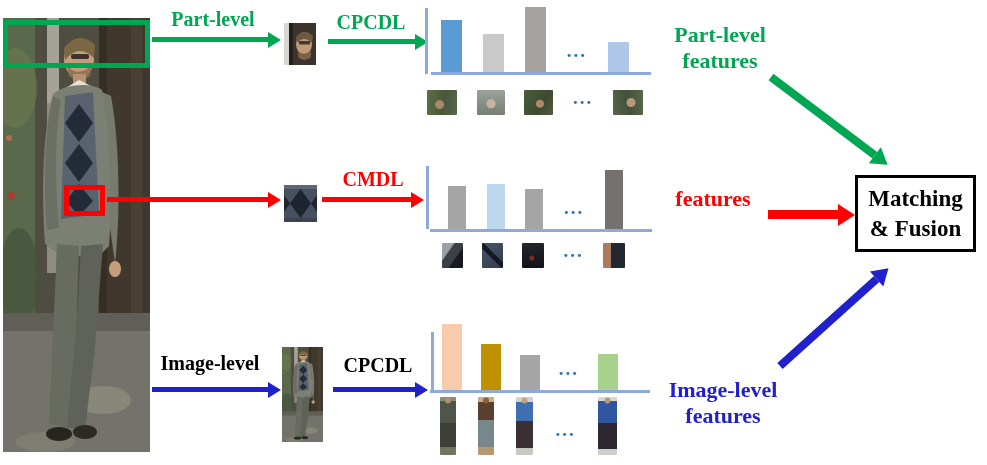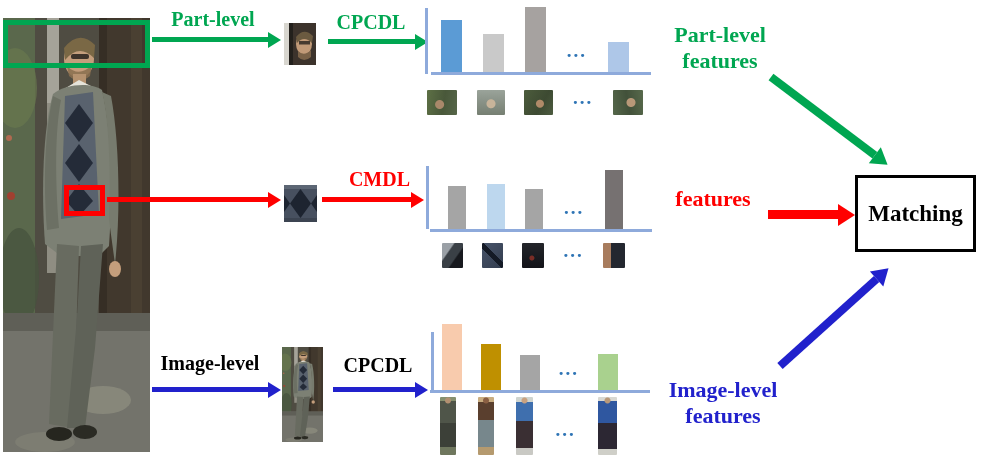--- a/index.html
+++ b/index.html
@@ -3,21 +3,21 @@
 <meta charset="utf-8">
 <style>
   html,body{margin:0;padding:0;background:#ffffff;}
   .stage{position:relative;width:987px;height:465px;background:#fff;overflow:hidden;
          font-family:"Liberation Serif",serif;}
   .abs{position:absolute;}
 
   
   .lbl{position:absolute;font-weight:bold;font-size:20px;text-align:center;white-space:nowrap;}
   .green{color:#00A651;}
-  .red{color:#FF0000;text-align:right;}
+  .red{color:#FF0000;}
   .blue{color:#2121CC;}
   .black{color:#000;}
   .featlbl{position:absolute;font-weight:bold;font-size:22px;line-height:1.18;text-align:center;}
   .featlbl span{display:block;}
 
   
   .arr{position:absolute;background:var(--c);height:var(--t,5px);transform-origin:left center;}
   .arr::after{content:"";position:absolute;left:100%;top:50%;transform:translateY(-50%);
     border-top:var(--hh,8px) solid transparent;border-bottom:var(--hh,8px) solid transparent;
     border-left:var(--hl,13px) solid var(--c);}
@@ -232,15 +232,16 @@
   <div class="arr" style="left:768px;top:210px;width:70px;--c:#FF0000;--t:9px;--hh:11px;--hl:17px;"></div>
 
   <div class="featlbl blue" style="left:652px;top:377px;width:142px;">
     <span>Image-level</span>
     <span>features</span>
   </div>
   <div class="arr" style="left:780px;top:362px;width:130px;--c:#2121CC;--t:8px;--hh:10px;--hl:16px;transform:rotate(-42deg);"></div>
 
   <div class="fusion">
     <span>Matching</span>
+    <span>&amp; Fusion</span>
   </div>
 
 </div>
 
 </body></html>

